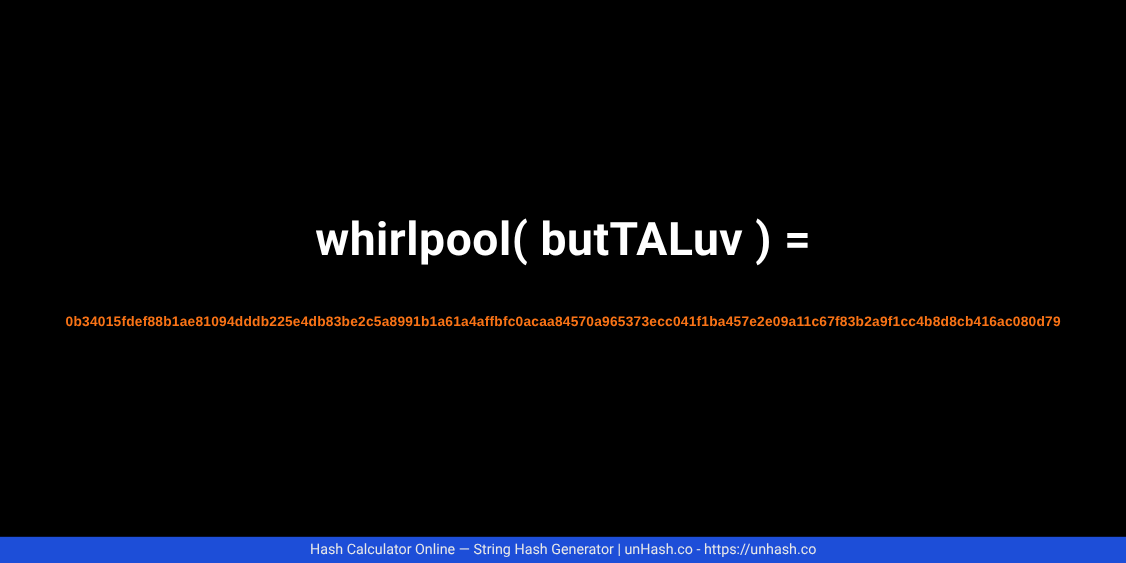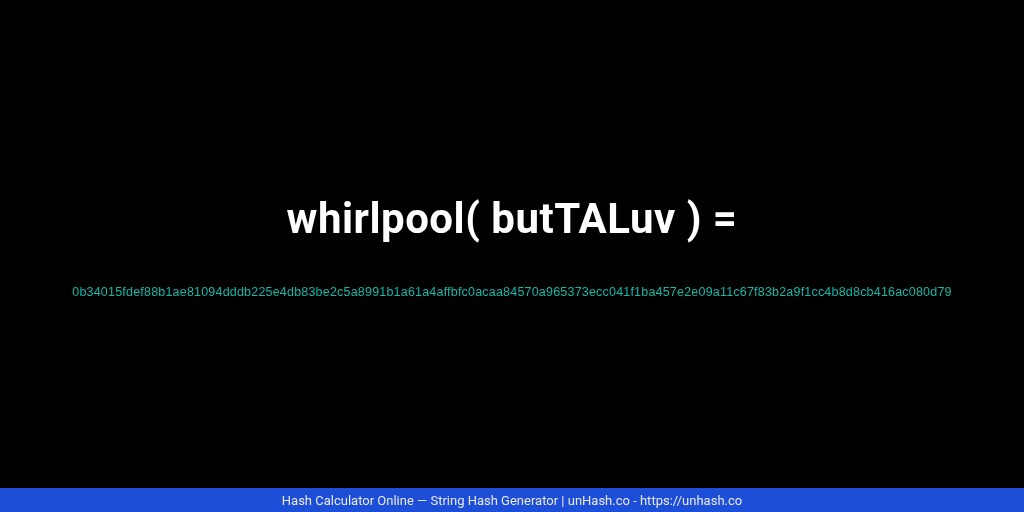--- a/index.html
+++ b/index.html
@@ -24,23 +24,23 @@
 }
 .expression {
   color: #ffffff;
   font-size: 42px;
   font-weight: 700;
   letter-spacing: 0.5px;
   margin-bottom: 42px;
   text-align: center;
 }
 .hash-output {
-  color: #14b8a6;
+  color: #f97316;
   font-size: 12.5px;
-  font-weight: 400;
+  font-weight: 700;
   letter-spacing: 0.2px;
   text-align: center;
   font-family: Arial, sans-serif;
   white-space: nowrap;
 }
 .footer {
   position: absolute;
   bottom: 0;
   left: 0;
   right: 0;

